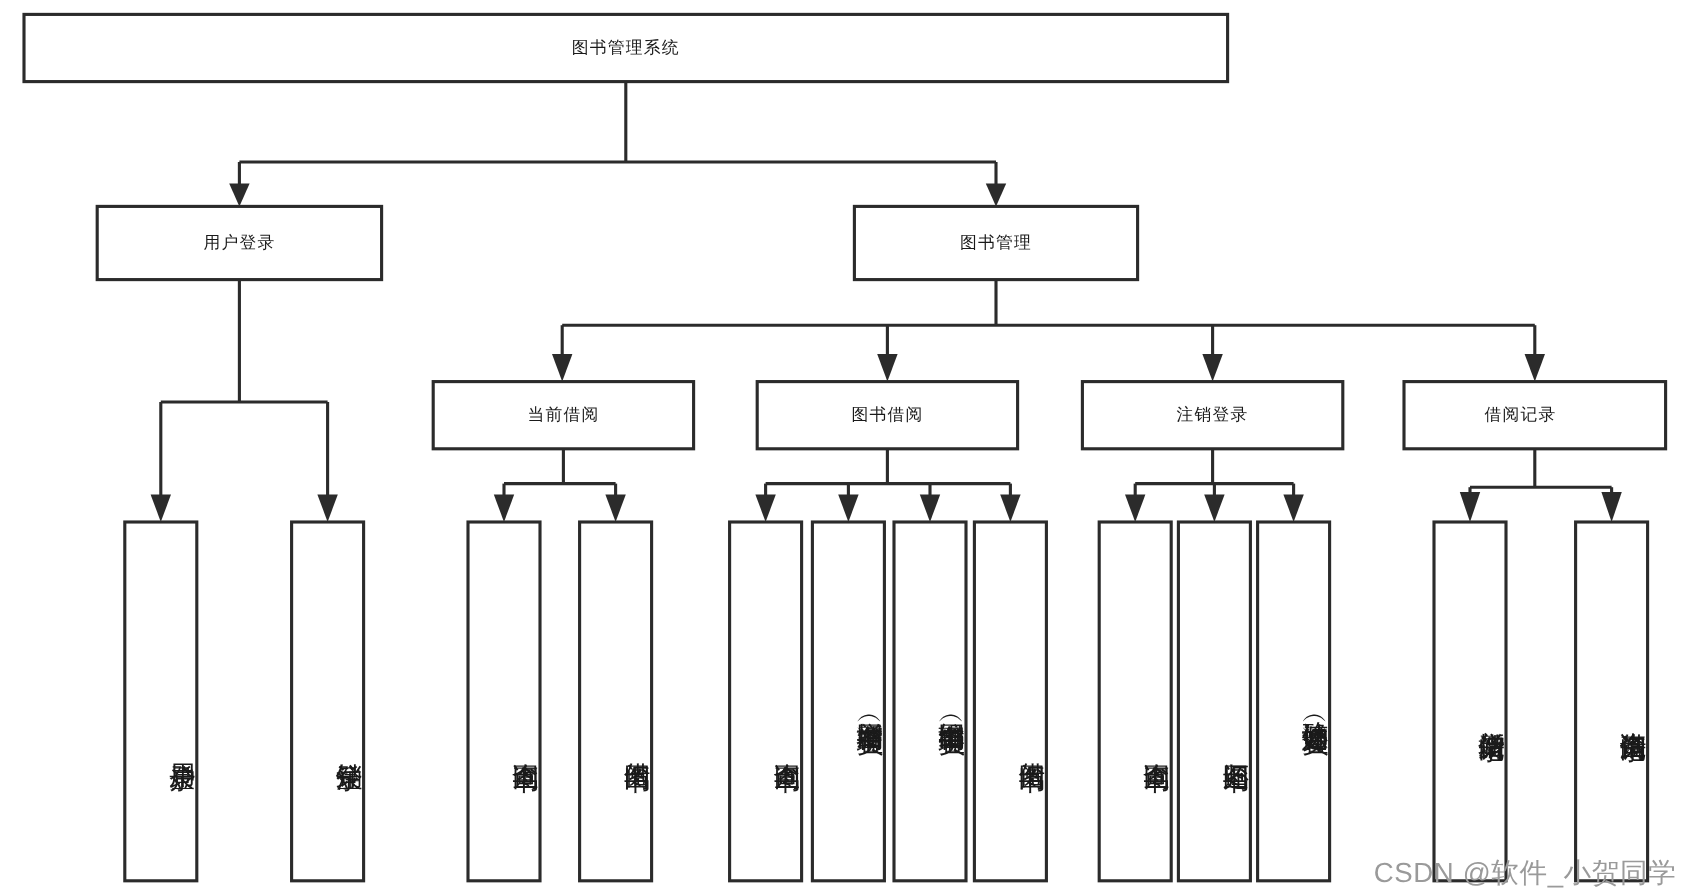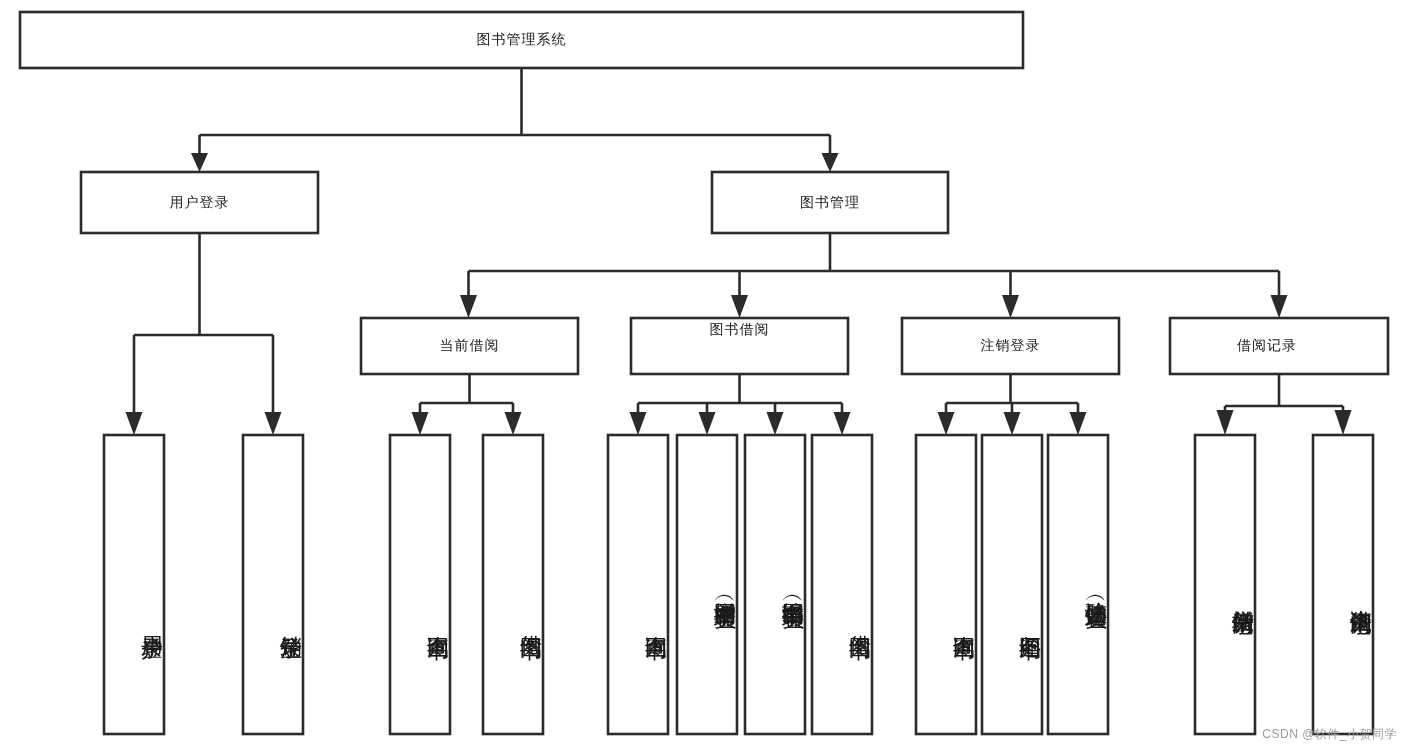--- a/index.html
+++ b/index.html
@@ -64,21 +64,21 @@
     font-size: 14px;
     color: #1a1a1a;
     letter-spacing: 1px;
     white-space: nowrap;
     pointer-events: none;
   }
   .watermark {
     position: absolute;
     right: 8px;
     bottom: 4px;
-    font-size: 12px;
+    font-size: 23px;
     color: #9a9a9a;
     letter-spacing: 0.5px;
     white-space: nowrap;
     font-family: "Liberation Sans", "DejaVu Sans", sans-serif;
   }
 </style>
 </head>
 <body>
 
 <div id="diagram-root">
@@ -183,21 +183,21 @@
     <rect class="node-box" x="1313" y="435" width="60" height="299"></rect>
 
   </svg>
 
   <div class="horiz-text-wrap" style="left:20px; top:12px; width:1003px; height:56px;">图书管理系统</div>
 
   <div class="horiz-text-wrap" style="left:81px; top:172px; width:237px; height:61px;">用户登录</div>
   <div class="horiz-text-wrap" style="left:712px; top:172px; width:236px; height:61px;">图书管理</div>
 
   <div class="horiz-text-wrap" style="left:361px; top:318px; width:217px; height:56px;">当前借阅</div>
-  <div class="horiz-text-wrap" style="left:631px; top:302px; width:217px; height:56px;">图书借阅</div>
+  <div class="horiz-text-wrap" style="left:631px; top:318px; width:217px; height:56px;">图书借阅</div>
   <div class="horiz-text-wrap" style="left:902px; top:318px; width:217px; height:56px;">注销登录</div>
   <div class="horiz-text-wrap" style="left:1170px; top:318px; width:194px; height:56px;">借阅记录</div>
 
   <div class="vert-text-wrap" style="left:104px; top:510px; width:60px; height:220px;">用户登录</div>
   <div class="vert-text-wrap" style="left:243px; top:510px; width:60px; height:220px;">注销登录</div>
   <div class="vert-text-wrap" style="left:390px; top:510px; width:60px; height:220px;">查询图书</div>
   <div class="vert-text-wrap" style="left:483px; top:510px; width:60px; height:220px;">借阅图书</div>
   <div class="vert-text-wrap" style="left:608px; top:510px; width:60px; height:220px;">查询图书</div>
   <div class="vert-text-wrap" style="left:677px; top:443px; width:60px; height:290px;">新增图书（管理员）</div>
   <div class="vert-text-wrap" style="left:745px; top:443px; width:60px; height:290px;">编辑图书（管理员）</div>

